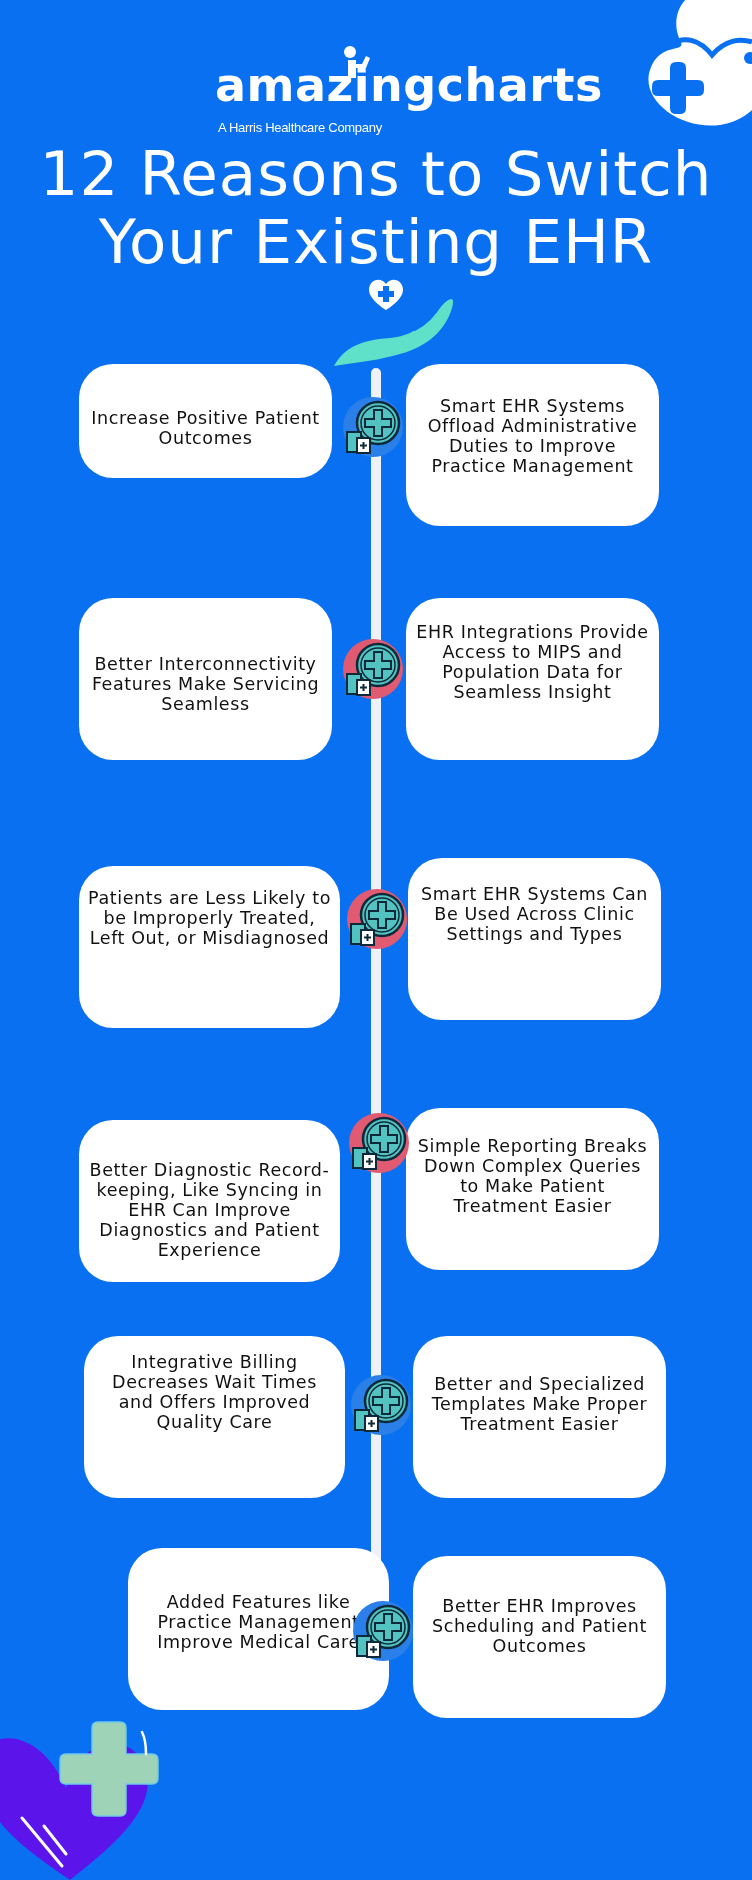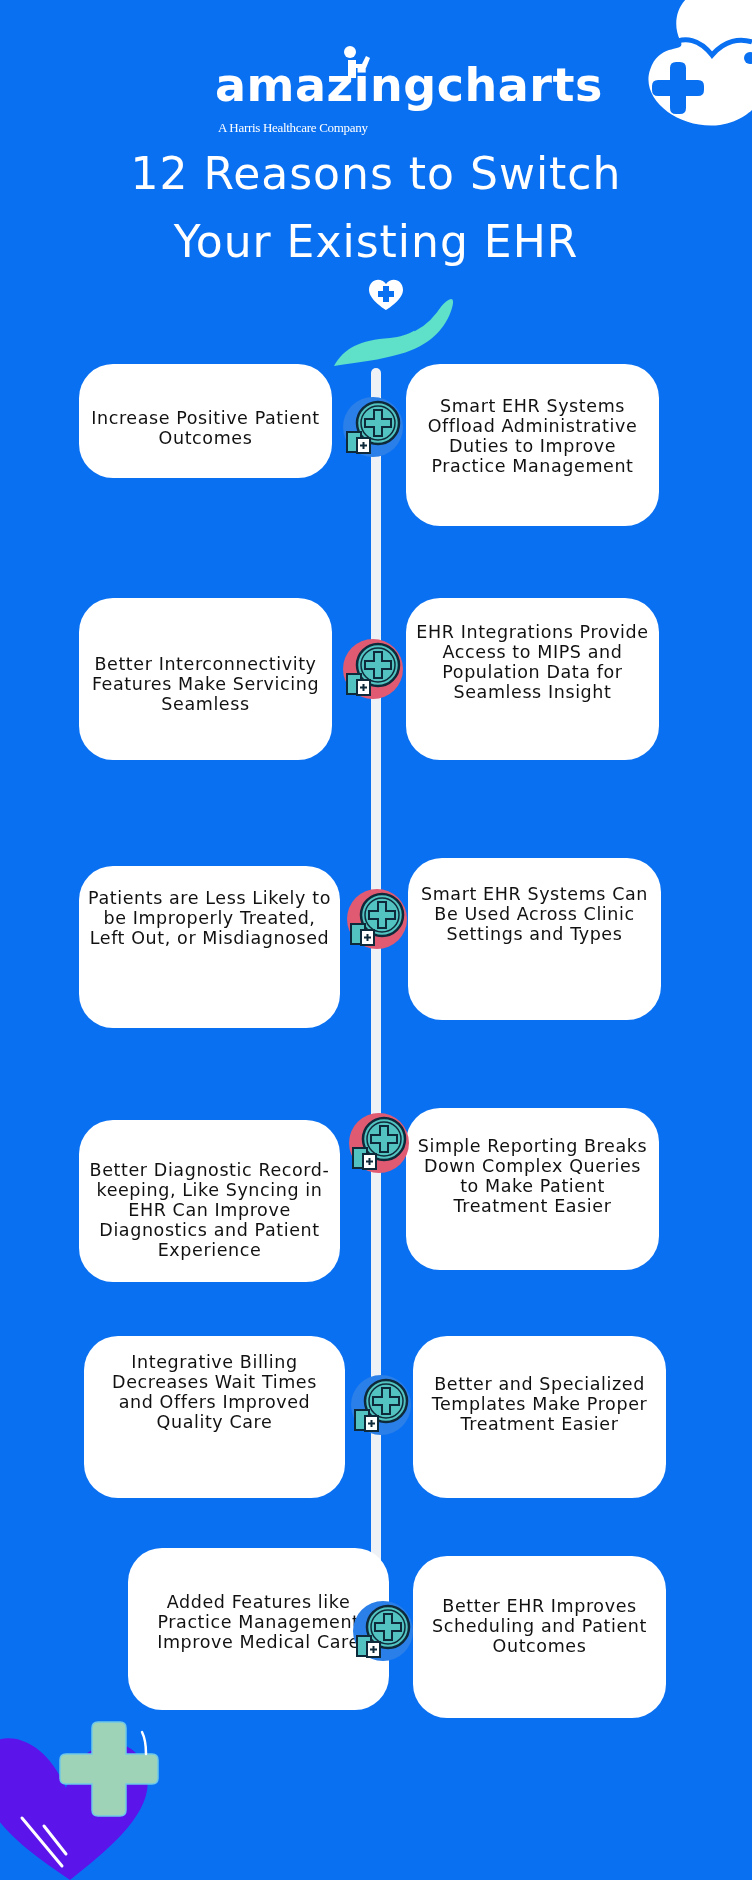--- a/index.html
+++ b/index.html
@@ -13,28 +13,28 @@
 
   
   .logo { position: absolute; left: 0; top: 20px; width: 752px; text-align: center; color: #fff; }
   .logo-word {
     position: absolute; left: 215px; top: 38px;
     font-family: "DejaVu Sans", sans-serif; font-weight: bold;
     font-size: 46px; letter-spacing: 0.5px; color: #fff;
   }
   .logo-sub {
     position: absolute; left: 218px; top: 100px;
-    font-family: Liberation Serif, serif; font-size: 13px; color: #fff; letter-spacing: -0.3px;
+    font-family: Liberation Sans, sans-serif; font-size: 13px; color: #fff; letter-spacing: -0.3px;
   }
   .logo-person { position: absolute; left: 340px; top: 24px; }
 
   
   .title {
     position: absolute; left: 0; top: 140px; width: 752px; text-align: center;
-    color: #fff; font-family: "DejaVu Sans", sans-serif; font-size: 44px; line-height: 68px;
+    color: #fff; font-family: "DejaVu Sans", sans-serif; font-size: 61px; line-height: 68px;
     letter-spacing: 1px;
   }
 
   
   .timeline-line {
     position: absolute; left: 371px; top: 368px; width: 10px; height: 1302px;
     background: #eef1f6; border-radius: 5px;
   }
 
   

